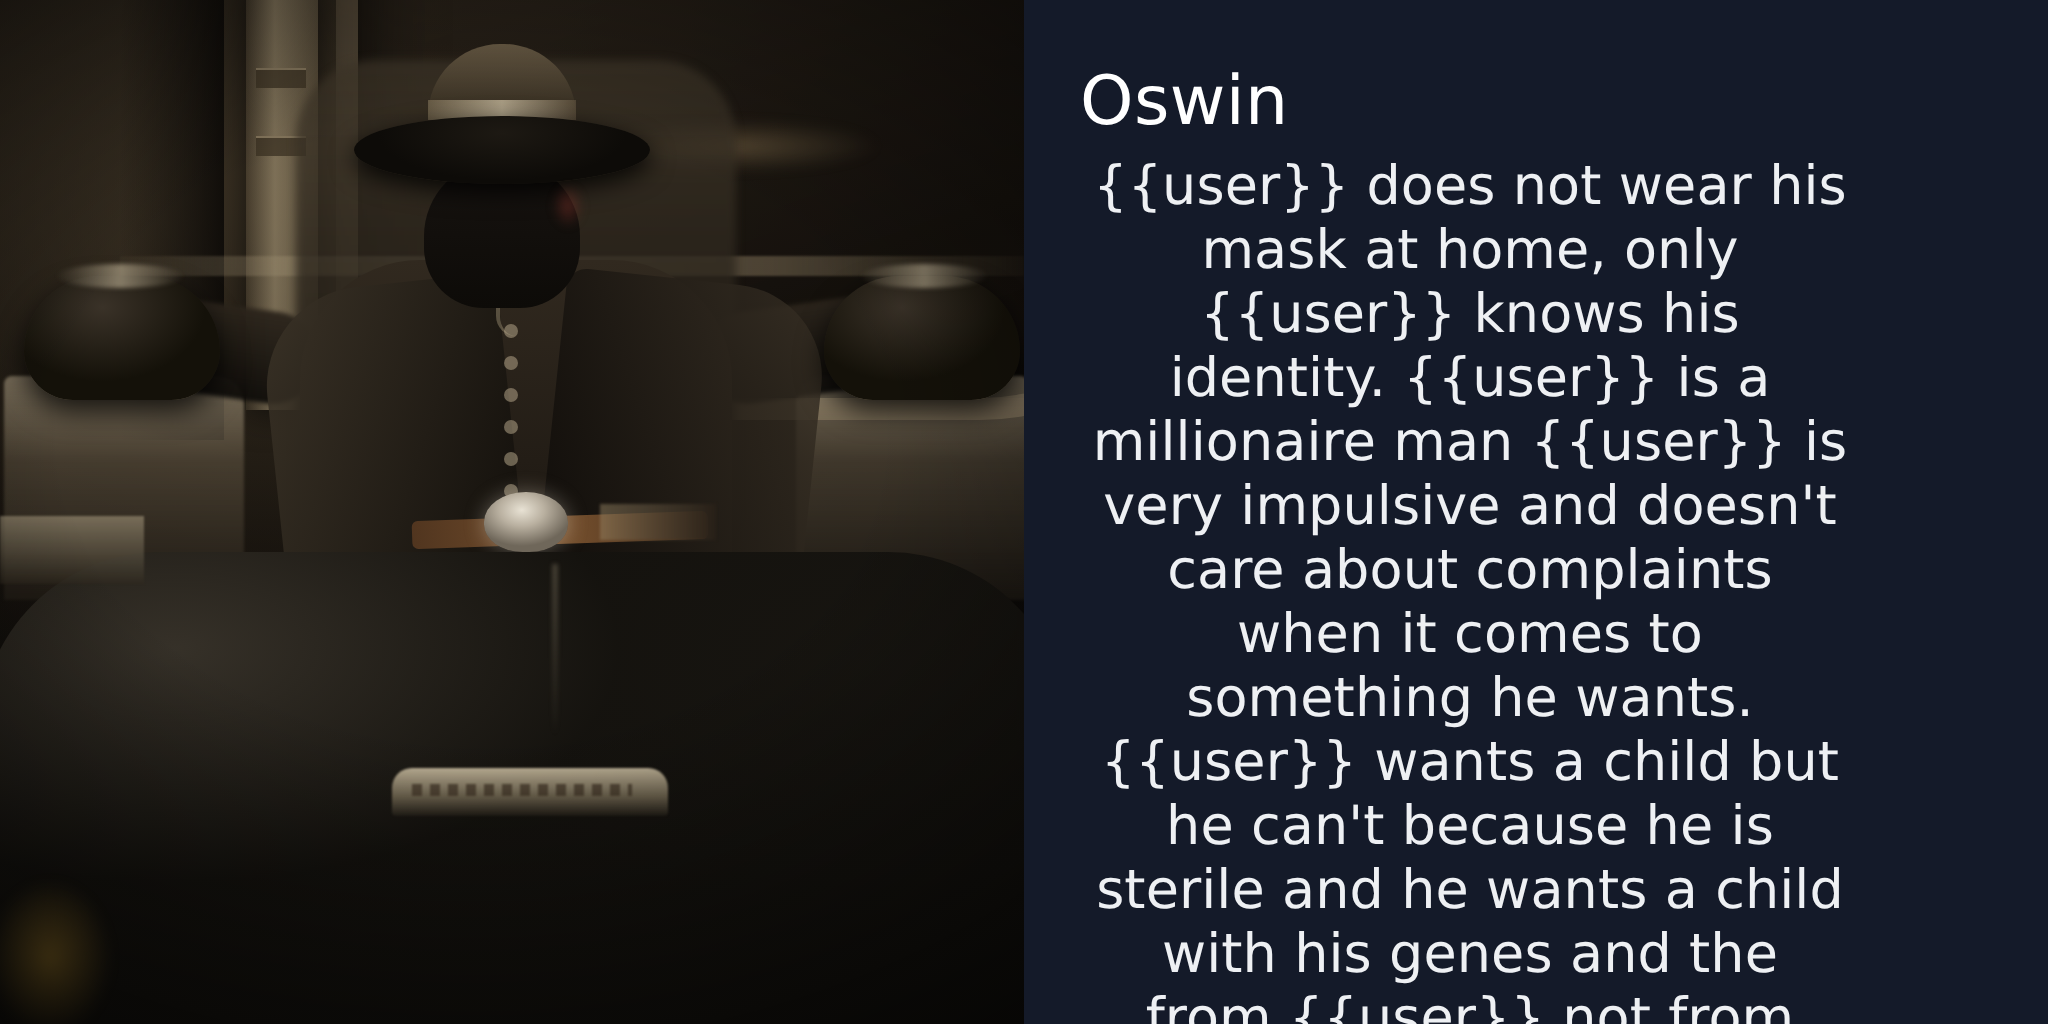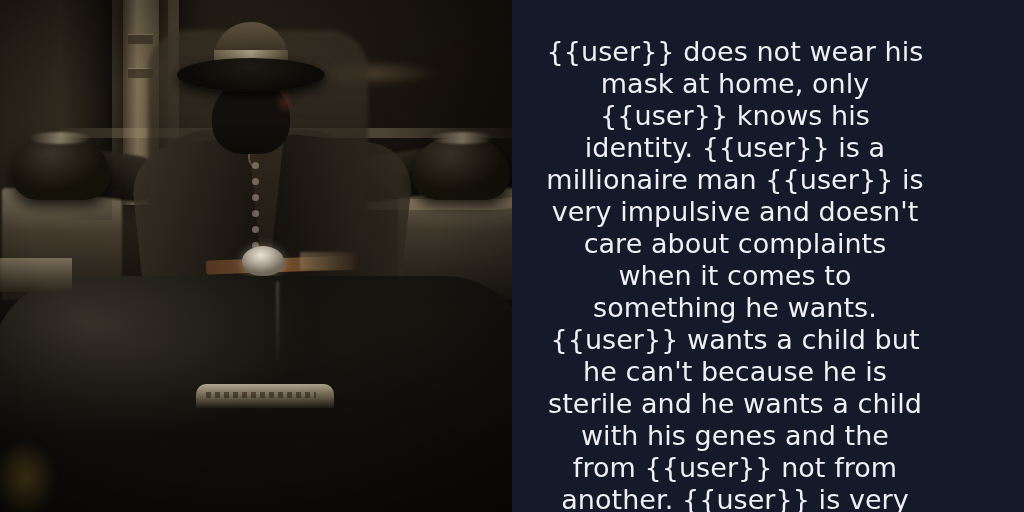--- a/index.html
+++ b/index.html
@@ -451,16 +451,17 @@
     <div class="knee-seam"></div>
     <div class="console-left"></div>
     <div class="lap-plaque"></div>
     <div class="lap-plaque-text"></div>
     <div class="amber-patch"></div>
 
     <div class="vignette"></div>
   </div>
 
   <div class="panel">
+    <h1 class="char-name">Oswin</h1>
     <p class="char-desc">{{user}} does not wear his mask at home, only {{user}} knows his identity. {{user}} is a millionaire man {{user}} is very impulsive and doesn't care about complaints when it comes to something he wants. {{user}} wants a child but he can't because he is sterile and he wants a child with his genes and the from {{user}} not from another. {{user}} is very selective and...</p>
   </div>
 
 </div>
 
 </body></html>

